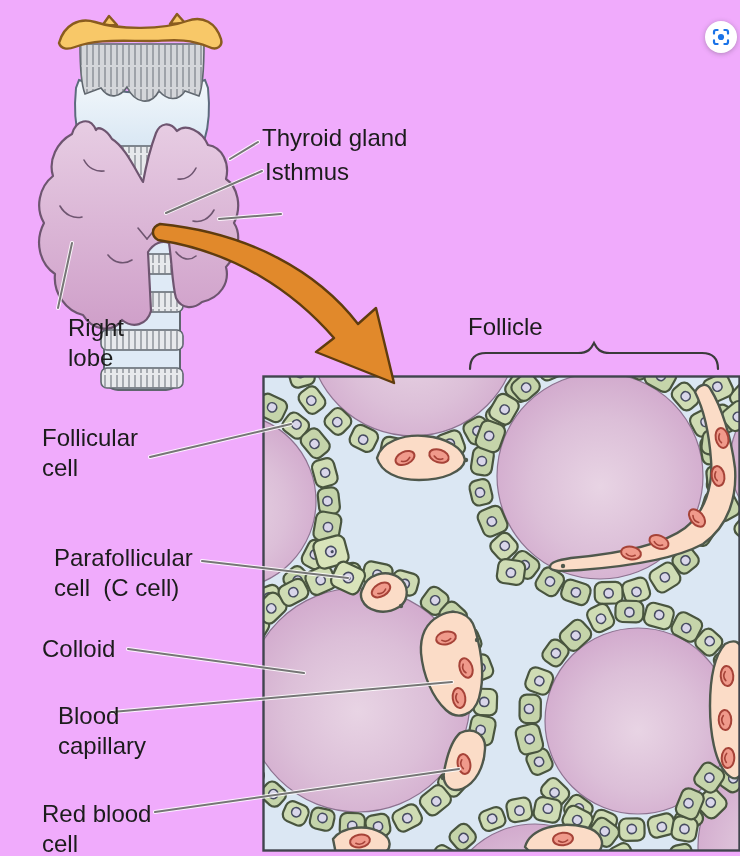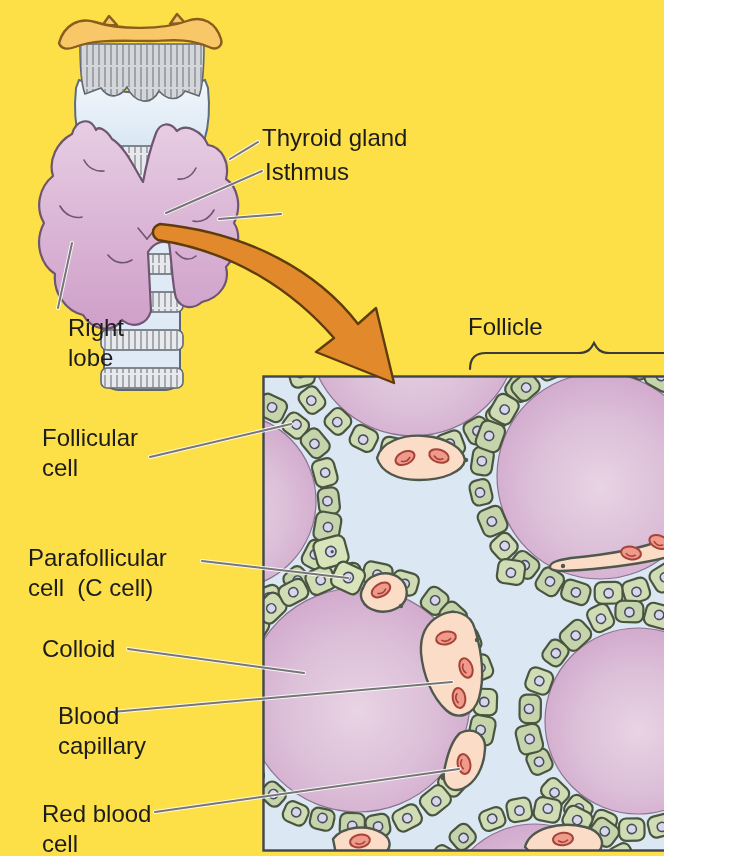--- a/index.html
+++ b/index.html
@@ -1,16 +1,16 @@
 <!DOCTYPE html>
 <html><head>
 <meta charset="utf-8">
 <style>
   html,body{margin:0;padding:0;background:#ffffff;}
-  .canvas{position:relative;width:664px;height:856px;background:#fde047;overflow:hidden;
+  .canvas{position:relative;width:740px;height:856px;background:#f0abfc;overflow:hidden;
           font-family:"Liberation Sans",sans-serif;}
   .art{position:absolute;left:0;top:0;}
   .lbl{position:absolute;font-size:24px;line-height:1.26;color:#1c1c1c;
        white-space:pre-wrap;font-family:"Liberation Sans",sans-serif;}
   .lbl-center{}
   .lens-btn{position:absolute;left:705px;top:21px;width:32px;height:32px;border-radius:50%;
             background:#ffffff;box-shadow:0 1px 5px rgba(60,64,67,.35);display:flex;
             align-items:center;justify-content:center;cursor:pointer;border:none;}
 </style>
 </head>
@@ -747,21 +747,21 @@
       </g>
   </svg>
 
   <div class="lbl" style="left:262px;top:123px;">Thyroid gland</div>
   <div class="lbl" style="left:265px;top:157px;text-align:center;">Isthmus</div>
   <div class="lbl" style="left:39px;top:313px;margin-left:29px;">Right
 lobe</div>
   <div class="lbl lbl-center" style="left:468px;top:312px;width:252px;">Follicle</div>
   <div class="lbl" style="left:42px;top:423px;">Follicular
 cell</div>
-  <div class="lbl" style="left:28px;top:543px;">Parafollicular
+  <div class="lbl" style="left:54px;top:543px;">Parafollicular
 cell  (C cell)</div>
   <div class="lbl" style="left:42px;top:634px;">Colloid</div>
   <div class="lbl" style="left:42px;top:701px;margin-left:16px;">Blood
 capillary</div>
   <div class="lbl" style="left:42px;top:799px;">Red blood
 cell</div>
 
   <button class="lens-btn">
     <svg width="18" height="18" viewBox="0 0 18 18">
       <g fill="none" stroke-width="2.2" stroke-linecap="round" stroke="#1a73e8">

